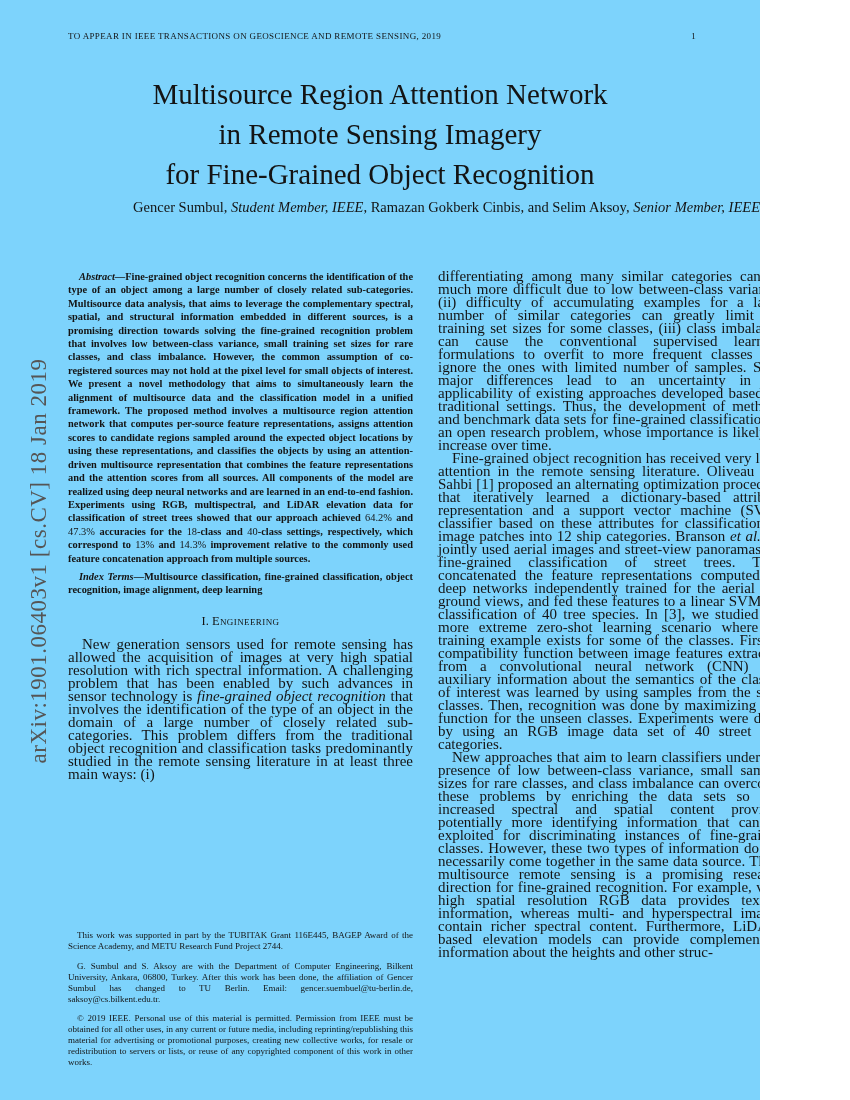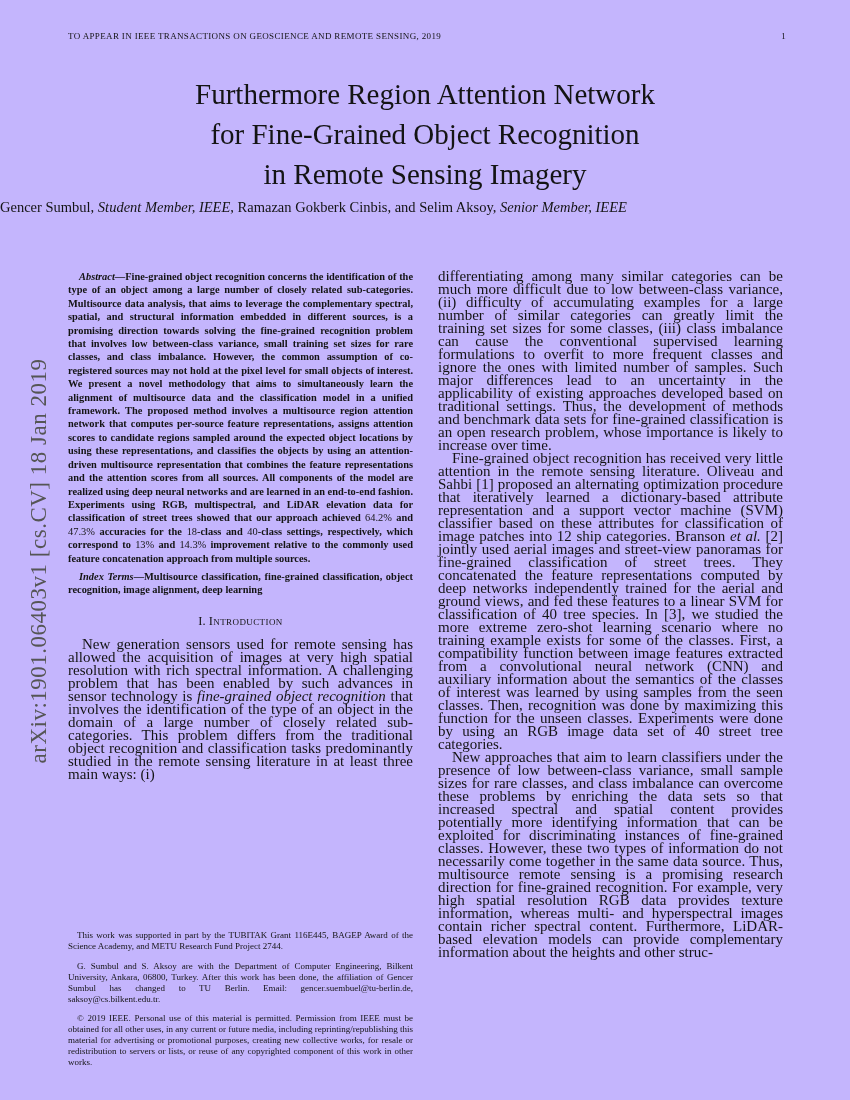--- a/index.html
+++ b/index.html
@@ -3,21 +3,21 @@
 <meta charset="utf-8">
 <style>
   * { box-sizing: border-box; }
   html, body { margin: 0; padding: 0; }
   body {
     width: 850px; height: 1100px;
     background: #ffffff;
     color: #141414;
     font-family: "Liberation Serif", "DejaVu Serif", serif;
   }
-  .page { position: relative; width: 850px; height: 1100px; overflow: hidden; background: #c4b5fd; font-family: Liberation Serif, serif; }
+  .page { position: relative; width: 760px; height: 1100px; overflow: hidden; background: #7dd3fc; font-family: Liberation Serif, serif; }
 
   .running-head {
     position: absolute; top: 31px; left: 68px; right: 64px;
     display: flex; justify-content: space-between; align-items: baseline;
     font-size: 9px; letter-spacing: 0.35px;
   }
 
   .arxiv-stamp {
     position: absolute;
     left: -212px; top: 546px;
@@ -32,21 +32,21 @@
 
   .title {
     position: absolute; top: 74px; left: 0; right: 0;
     margin: 0; text-align: center;
     font-size: 29px; font-weight: normal; line-height: 1.38;
   }
   .title span { display: block; }
 
   .authors {
     position: absolute; top: 199px; left: 0; right: 0;
-    text-align: left; font-size: 14.5px;
+    text-align: right; font-size: 14.5px;
   }
 
   .columns {
     position: absolute; top: 270px; left: 68px; width: 715px;
     display: flex; gap: 25px;
   }
   .col {
     width: 345px; text-align: justify;
     -webkit-hyphens: auto; hyphens: auto;
   }
@@ -83,33 +83,33 @@
 <div class="page">
 
   <header class="running-head">
     <span>TO APPEAR IN IEEE TRANSACTIONS ON GEOSCIENCE AND REMOTE SENSING, 2019</span>
     <span>1</span>
   </header>
 
   <div class="arxiv-stamp">arXiv:1901.06403v1  [cs.CV]  18 Jan 2019</div>
 
   <h1 class="title">
-    <span>Furthermore Region Attention Network</span>
+    <span>Multisource Region Attention Network</span>
+    <span>in Remote Sensing Imagery</span>
     <span>for Fine-Grained Object Recognition</span>
-    <span>in Remote Sensing Imagery</span>
   </h1>
 
   <div class="authors"><span>Gencer Sumbul, </span><span class="i">Student Member, IEEE</span><span>, Ramazan Gokberk Cinbis, and Selim Aksoy, </span><span class="i">Senior Member, IEEE</span></div>
 
   <div class="columns">
 
     <div class="col col-left">
       <p class="abstract"><span class="bi">Abstract</span><span>—Fine-grained object recognition concerns the identification of the type of an object among a large number of closely related sub-categories. Multisource data analysis, that aims to leverage the complementary spectral, spatial, and structural information embedded in different sources, is a promising direction towards solving the fine-grained recognition problem that involves low between-class variance, small training set sizes for rare classes, and class imbalance. However, the common assumption of co-registered sources may not hold at the pixel level for small objects of interest. We present a novel methodology that aims to simultaneously learn the alignment of multisource data and the classification model in a unified framework. The proposed method involves a multisource region attention network that computes per-source feature representations, assigns attention scores to candidate regions sampled around the expected object locations by using these representations, and classifies the objects by using an attention-driven multisource representation that combines the feature representations and the attention scores from all sources. All components of the model are realized using deep neural networks and are learned in an end-to-end fashion. Experiments using RGB, multispectral, and LiDAR elevation data for classification of street trees showed that our approach achieved </span><span class="n">64.2%</span><span> and </span><span class="n">47.3%</span><span> accuracies for the </span><span class="n">18</span><span>-class and </span><span class="n">40</span><span>-class settings, respectively, which correspond to </span><span class="n">13%</span><span> and </span><span class="n">14.3%</span><span> improvement relative to the commonly used feature concatenation approach from multiple sources.</span></p>
       <p class="index-terms"><span class="bi">Index Terms</span><span>—Multisource classification, fine-grained classification, object recognition, image alignment, deep learning</span></p>
-      <h2 class="section-heading"><span>I. </span><span class="sc">Introduction</span></h2>
+      <h2 class="section-heading"><span>I. </span><span class="sc">Engineering</span></h2>
       <p class="body-p"><span>New generation sensors used for remote sensing has allowed the acquisition of images at very high spatial resolution with rich spectral information. A challenging problem that has been enabled by such advances in sensor technology is </span><span class="i">fine-grained object recognition</span><span> that involves the identification of the type of an object in the domain of a large number of closely related sub-categories. This problem differs from the traditional object recognition and classification tasks predominantly studied in the remote sensing literature in at least three main ways: (i)</span></p>
 
       <div class="footnotes">
         <p class="footnote">This work was supported in part by the TUBITAK Grant 116E445, BAGEP Award of the Science Academy, and METU Research Fund Project 2744.</p>
         <p class="footnote">G. Sumbul and S. Aksoy are with the Department of Computer Engineering, Bilkent University, Ankara, 06800, Turkey. After this work has been done, the affiliation of Gencer Sumbul has changed to TU Berlin. Email: gencer.suembuel@tu-berlin.de, saksoy@cs.bilkent.edu.tr.</p>
         <p class="footnote">© 2019 IEEE. Personal use of this material is permitted. Permission from IEEE must be obtained for all other uses, in any current or future media, including reprinting/republishing this material for advertising or promotional purposes, creating new collective works, for resale or redistribution to servers or lists, or reuse of any copyrighted component of this work in other works.</p>
       </div>
     </div>
 
     <div class="col col-right">

